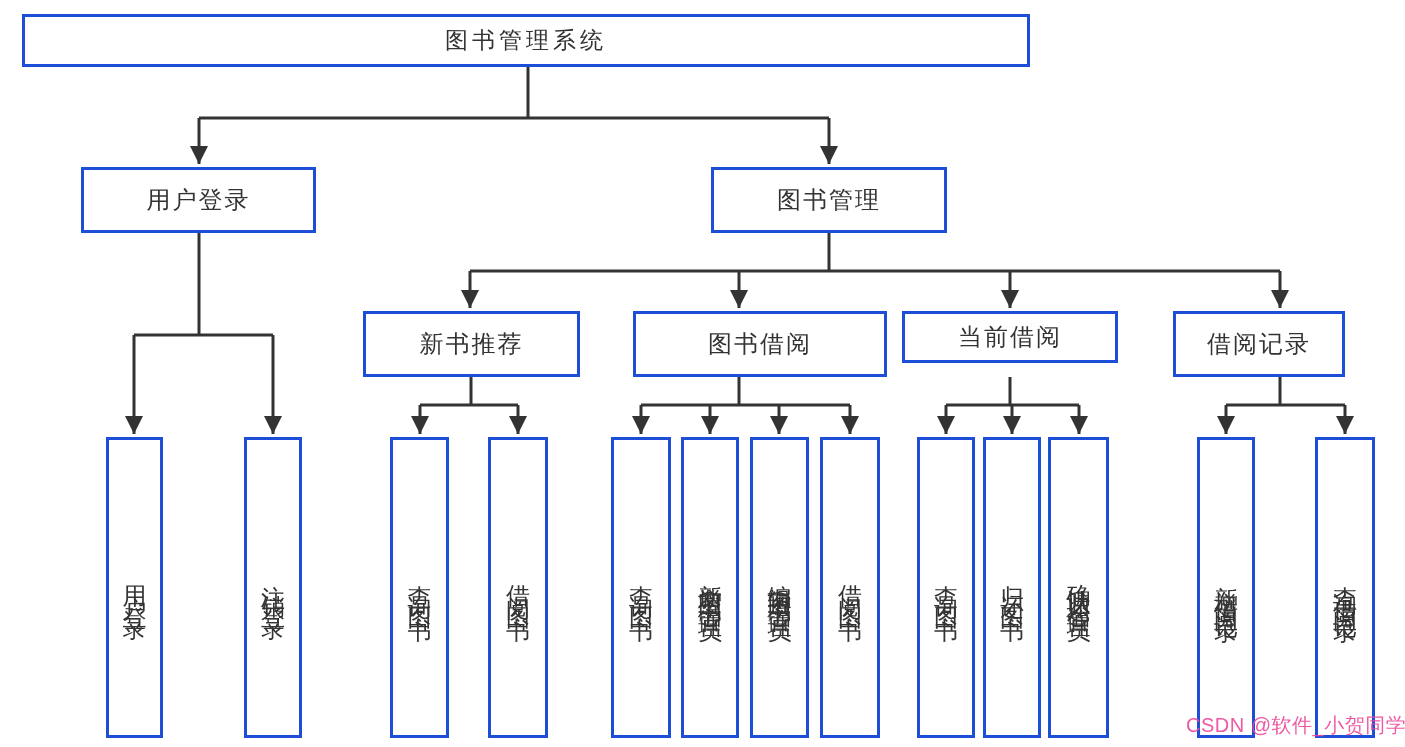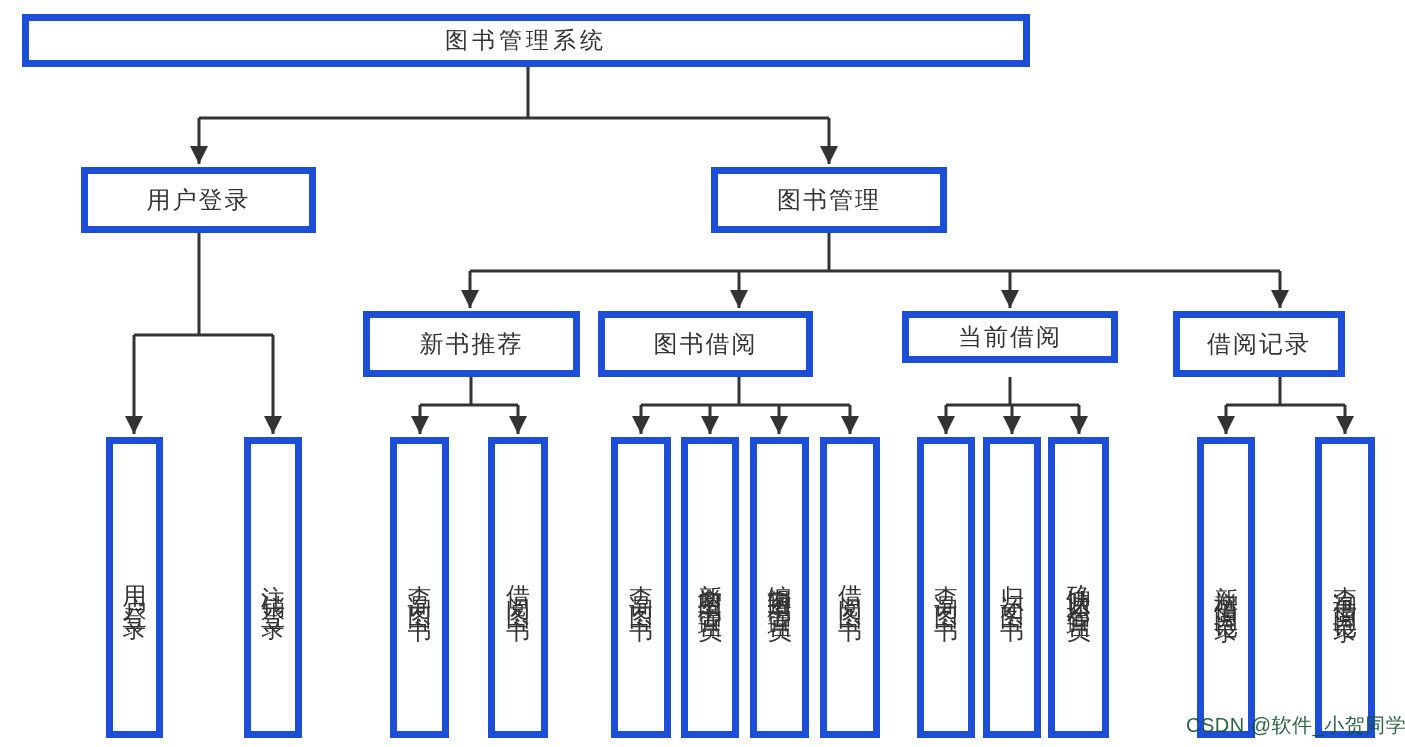--- a/index.html
+++ b/index.html
@@ -2,35 +2,35 @@
 <html><head>
 <meta charset="utf-8">
 <style>
   html,body{margin:0;padding:0;background:#ffffff;}
   .stage{
     position:relative;width:1405px;height:747px;background:#ffffff;overflow:hidden;
     font-family:"Liberation Sans","DejaVu Sans",sans-serif;color:#333333;
   }
   .wires{position:absolute;left:0;top:0;width:1405px;height:747px;display:block;}
   .box{
-    position:absolute;box-sizing:border-box;background:#ffffff;border:7px solid #1d4ed8;
+    position:absolute;box-sizing:border-box;background:#ffffff;border:3px solid #1d4ed8;
     display:flex;align-items:center;justify-content:center;text-align:center;
   }
   .h .label{font-size:24px;letter-spacing:2px;white-space:nowrap;}
   .root .label{font-size:23px;letter-spacing:4px;white-space:nowrap;}
   .v .label{
     writing-mode:vertical-rl;text-orientation:mixed;
     font-size:24px;line-height:1;white-space:nowrap;
   }
   .v4 .label{letter-spacing:11px;}
   .v6 .label{letter-spacing:7px;}
   .v9 .label{letter-spacing:5px;}
   .watermark{
     position:absolute;left:1186px;top:712px;font-size:20px;letter-spacing:.5px;
-    color:#14532d;opacity:.9;white-space:nowrap;z-index:5;
+    color:#ec4899;opacity:.9;white-space:nowrap;z-index:5;
   }
 </style>
 </head>
 <body>
 
 <div class="stage">
 
   <svg class="wires" viewBox="0 0 1405 747" xmlns="http://www.w3.org/2000/svg">
     <defs>
       <marker id="arw" viewBox="0 0 10 10" refX="10" refY="5" markerWidth="8" markerHeight="6" orient="auto">
@@ -88,21 +88,21 @@
   <div class="box h" style="left:81px;top:167px;width:235px;height:66px">
     <span class="label">用户登录</span>
   </div>
   <div class="box h" style="left:711px;top:167px;width:236px;height:66px">
     <span class="label">图书管理</span>
   </div>
 
   <div class="box h" style="left:363px;top:311px;width:217px;height:66px">
     <span class="label">新书推荐</span>
   </div>
-  <div class="box h" style="left:598px;top:311px;width:215px;height:66px">
+  <div class="box h" style="left:633px;top:311px;width:254px;height:66px">
     <span class="label">图书借阅</span>
   </div>
   <div class="box h" style="left:902px;top:311px;width:216px;height:52px">
     <span class="label">当前借阅</span>
   </div>
   <div class="box h" style="left:1173px;top:311px;width:172px;height:66px">
     <span class="label">借阅记录</span>
   </div>
 
   <div class="box v v4" style="left:106px;top:437px;width:57px;height:301px">

